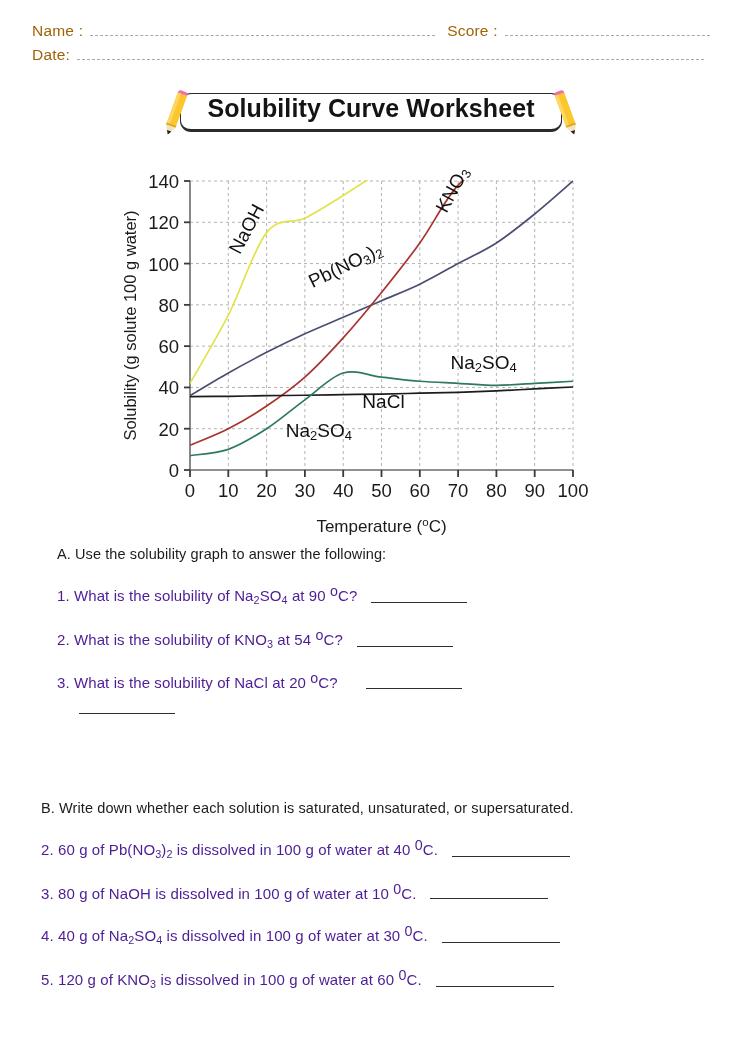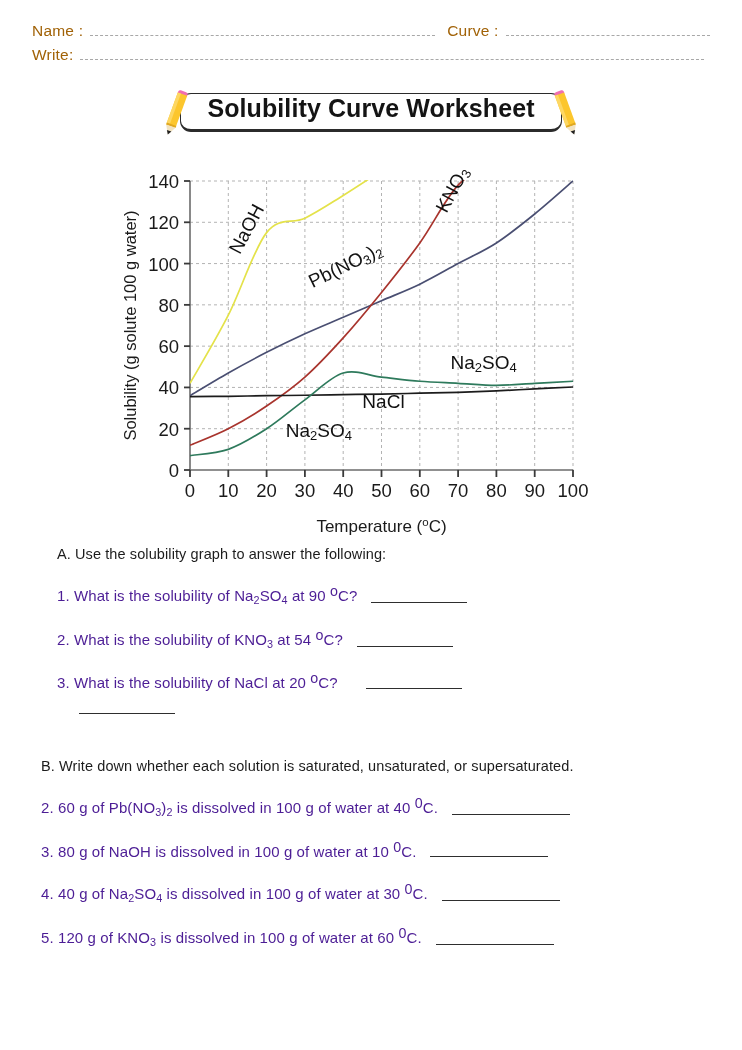--- a/index.html
+++ b/index.html
@@ -79,21 +79,21 @@
     width: 490px; height: 380px;
   }
   .chart-svg { display: block; }
 
   
   .qsection {
     position: absolute;
     left: 41px; right: 30px;
   }
   .sec-a { top: 546px; margin-left: 16px; }
-  .sec-b { top: 758px; }
+  .sec-b { top: 800px; }
   .q-head {
     font-size: 14.5px;
     color: #1c1c1c;
     margin-bottom: 21px;
     letter-spacing: .1px;
   }
   .q-row {
     display: flex;
     align-items: flex-end;
     font-size: 15px;
@@ -127,25 +127,25 @@
     margin-top: 40px;
   }
 </style>
 </head>
 <body>
 
 <div class="hdr">
   <div class="hdr-row">
     <span class="hdr-label">Name :</span>
     <span class="dash-line name-line"></span>
-    <span class="hdr-label date-label">Curve :</span>
+    <span class="hdr-label date-label">Score :</span>
     <span class="dash-line date-line"></span>
   </div>
   <div class="hdr-row">
-    <span class="hdr-label">Write:</span>
+    <span class="hdr-label">Date:</span>
     <span class="dash-line"></span>
   </div>
 </div>
 
 <div class="title-wrap">
   <span class="pencil left">
     <svg width="30" height="52" viewBox="0 0 30 52">
       <g transform="rotate(20 15 26)">
         <rect x="10" y="4" width="10" height="5" rx="2.2" fill="#f06eb0"></rect>
         <rect x="10" y="7" width="10" height="33" fill="#fcc62d"></rect>

